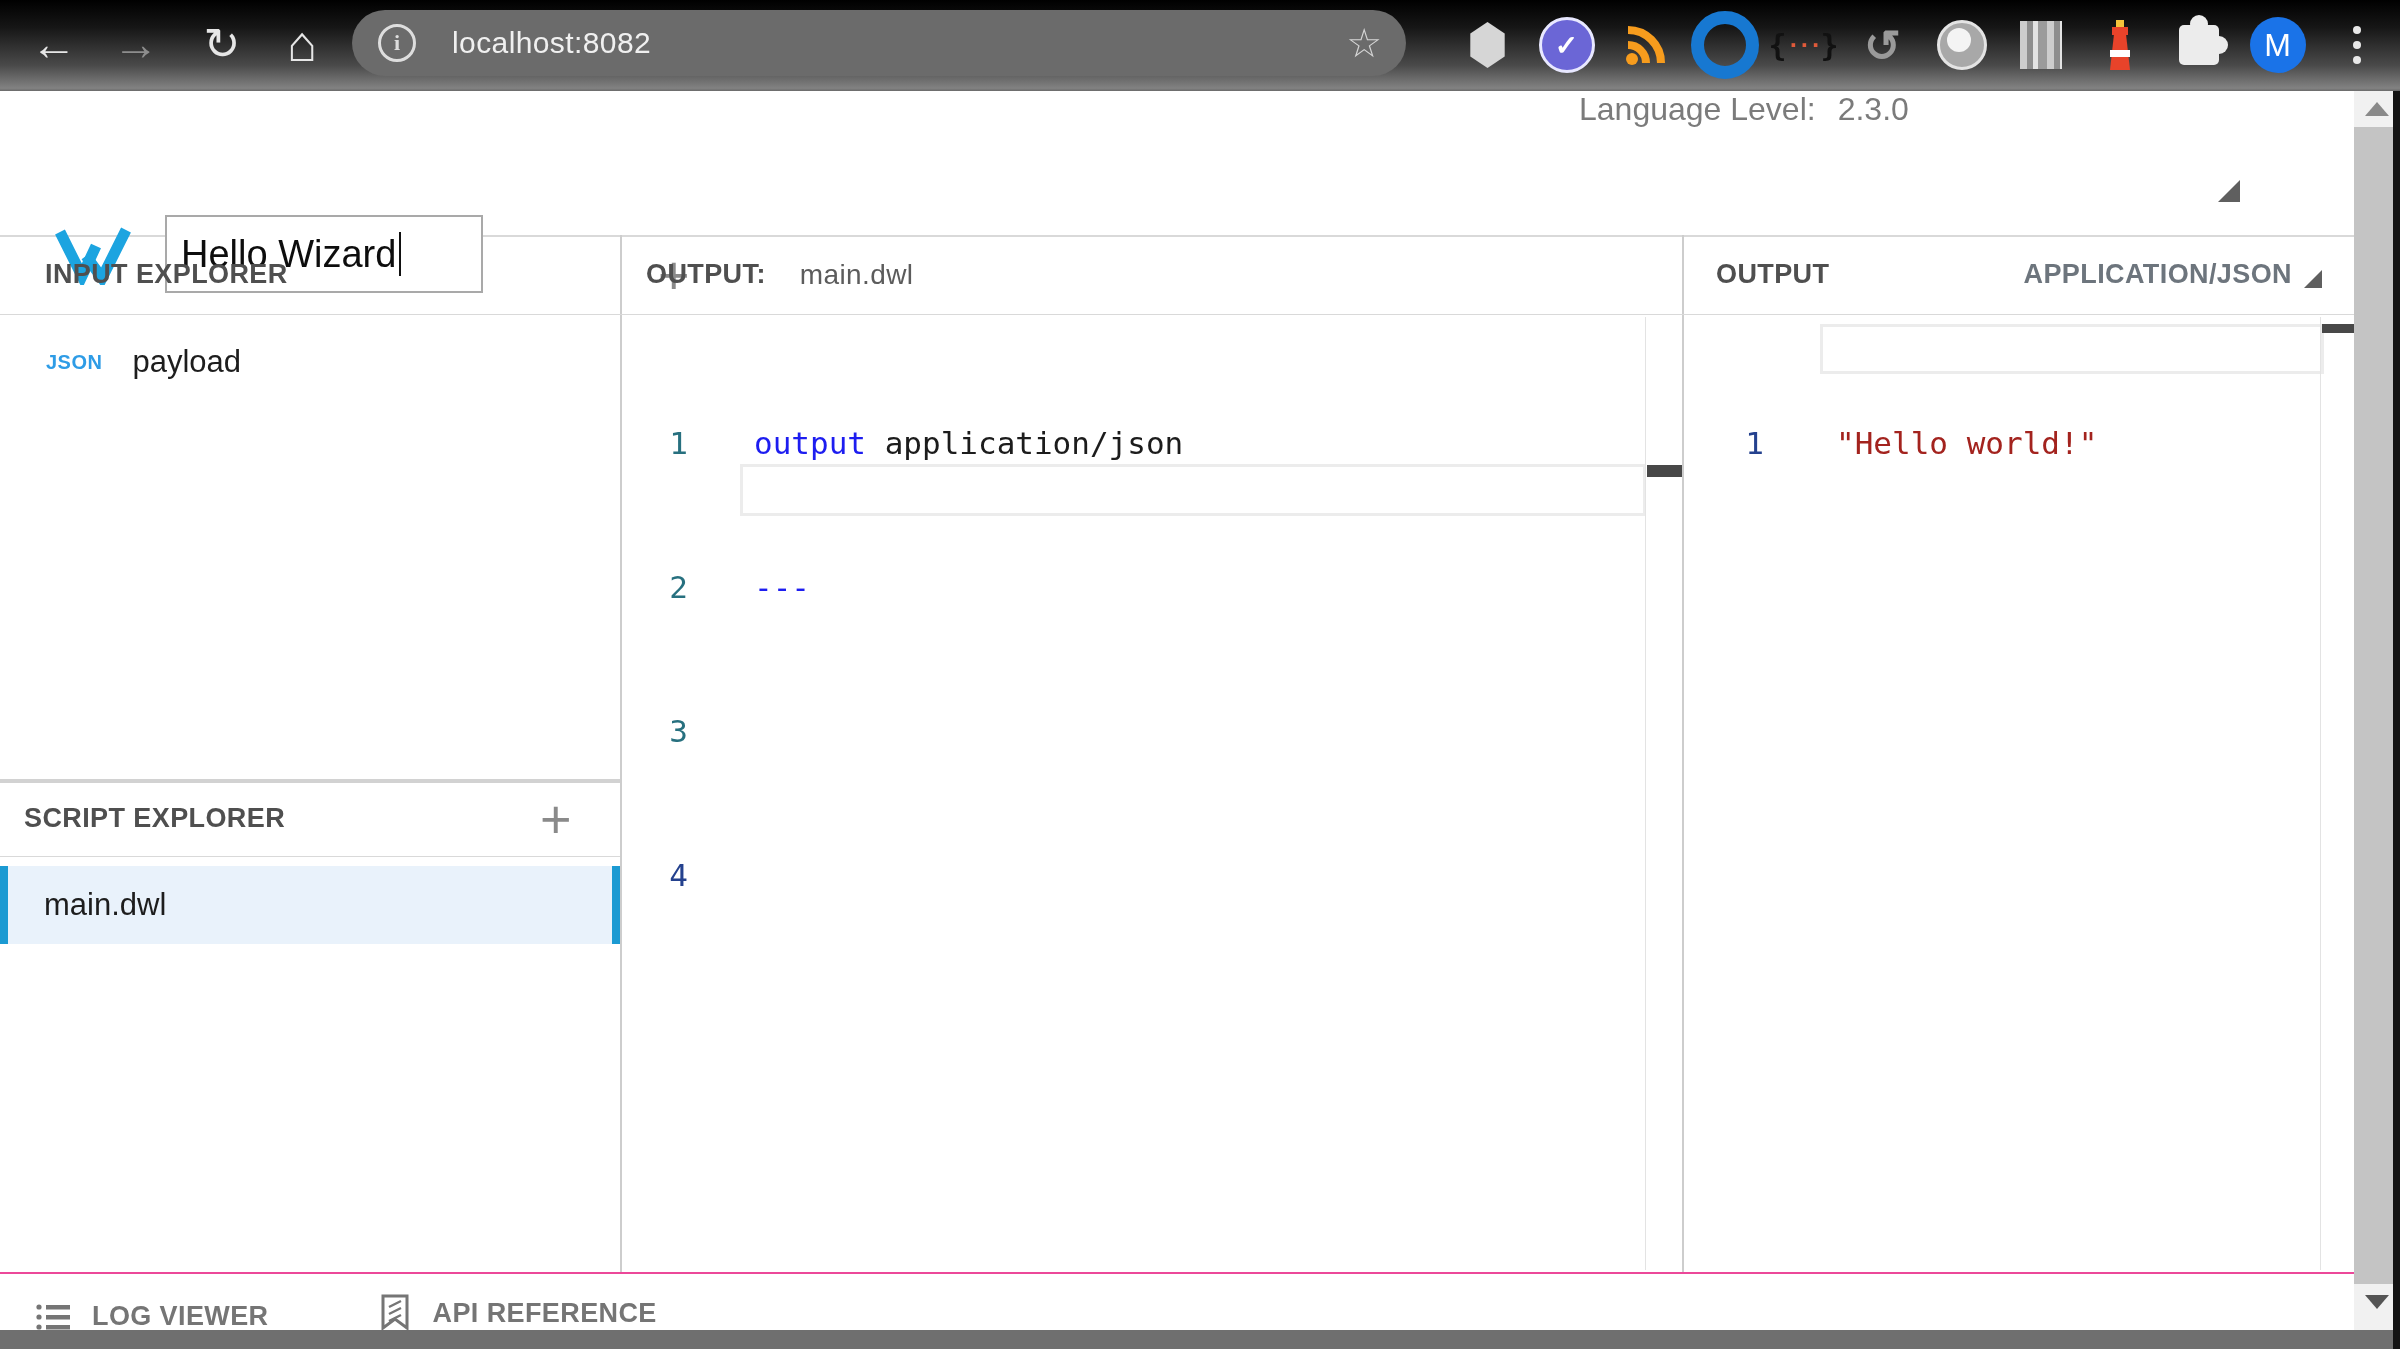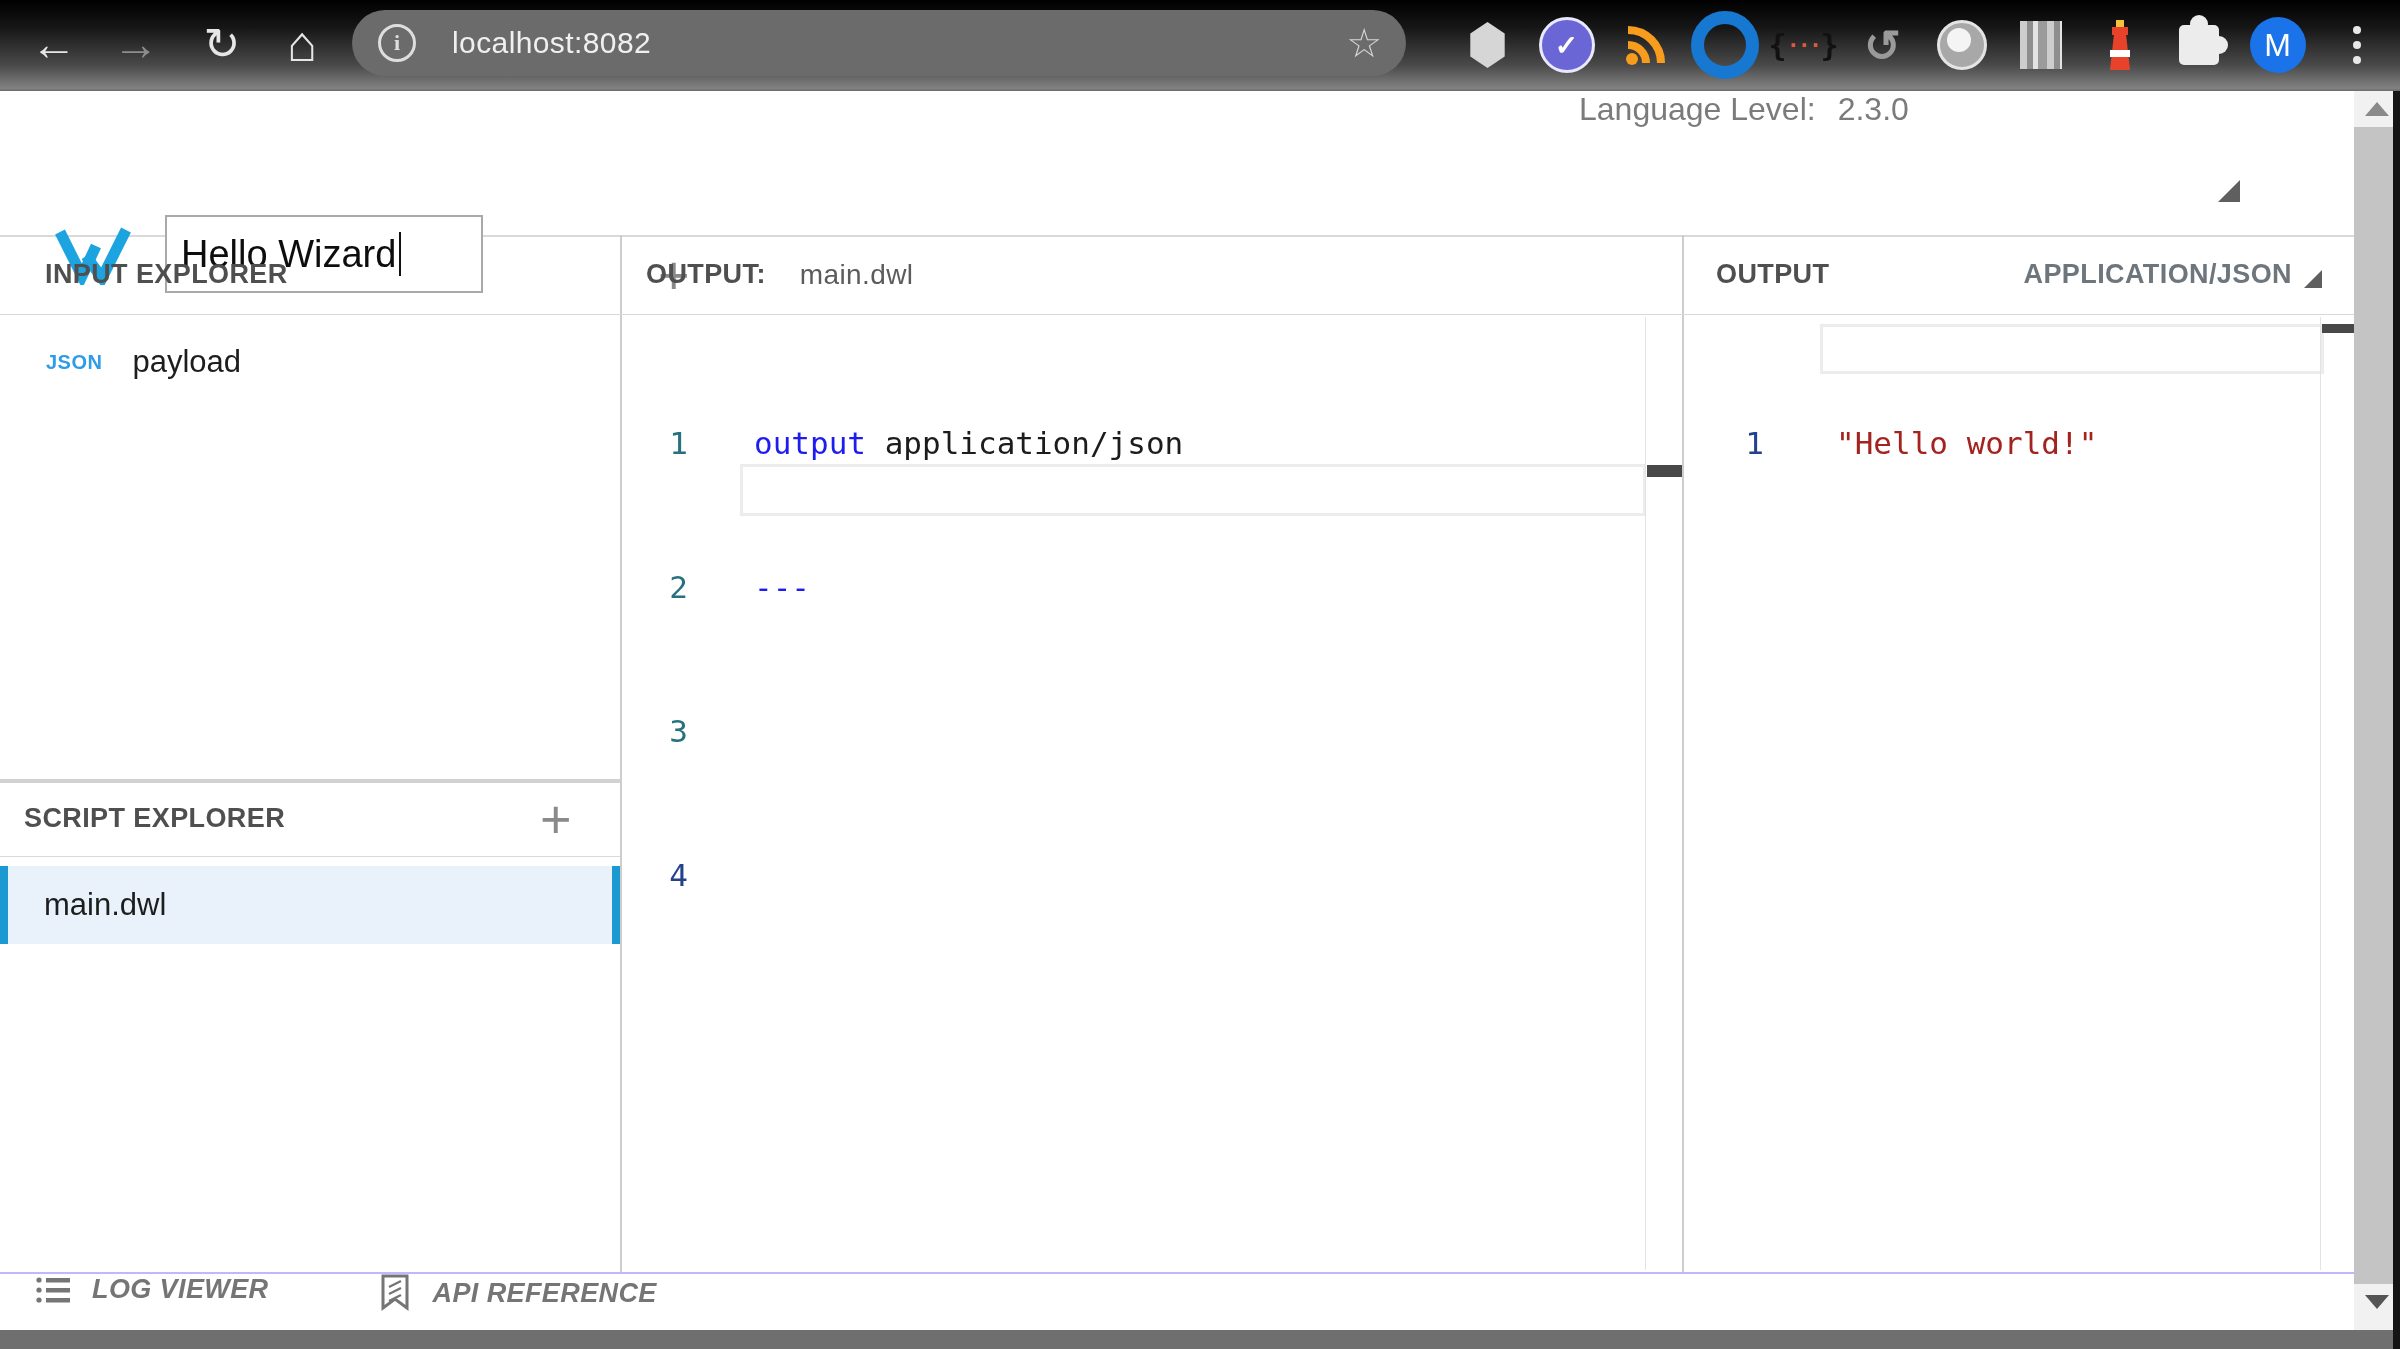--- a/index.html
+++ b/index.html
@@ -93,22 +93,22 @@
   .tok-num{color:#0e8a44;}
   .tok-plain{color:#1c1c1c;}
   .tok-op{color:#2121f0;}
   .tok-str{color:#a3231e;}
   .activebox{background:#ffffff;border:3px solid #ececec;}
   .gutterline{width:1px;background:#e3e3e3;}
   .cursor-mark{background:#484848;}
   .numcol{text-align:right;}
 
   
-  .footer{left:0;top:1272px;width:2400px;height:58px;background:#fff;border-top:2px solid #c4b5fd;
-    display:flex;align-items:flex-start;font-style:italic;}
+  .footer{left:0;top:1272px;width:2400px;height:58px;background:#fff;border-top:2px solid #ec4899;
+    display:flex;align-items:flex-end;}
   .footitem{display:flex;align-items:center;font-weight:700;font-size:27px;color:#757575;letter-spacing:0.4px;cursor:pointer;}
   .footitem svg{margin-right:22px;}
   .botstrip{left:0;top:1330px;width:2400px;height:19px;background:#6f6f6f;}
 
   
   .scrollbar{left:2354px;top:91px;width:46px;height:1239px;background:#f1f1f1;}
   .sb-btn{position:absolute;left:0;width:46px;height:36px;background:#f1f1f1;display:flex;align-items:center;justify-content:center;}
   .tri-up{width:0;height:0;border-left:12px solid transparent;border-right:12px solid transparent;border-bottom:14px solid #8a8a8a;}
   .tri-dn{width:0;height:0;border-left:12px solid transparent;border-right:12px solid transparent;border-top:14px solid #555;}
   .sb-thumb{position:absolute;left:0;top:36px;width:40px;height:1157px;background:#c4c4c4;}

